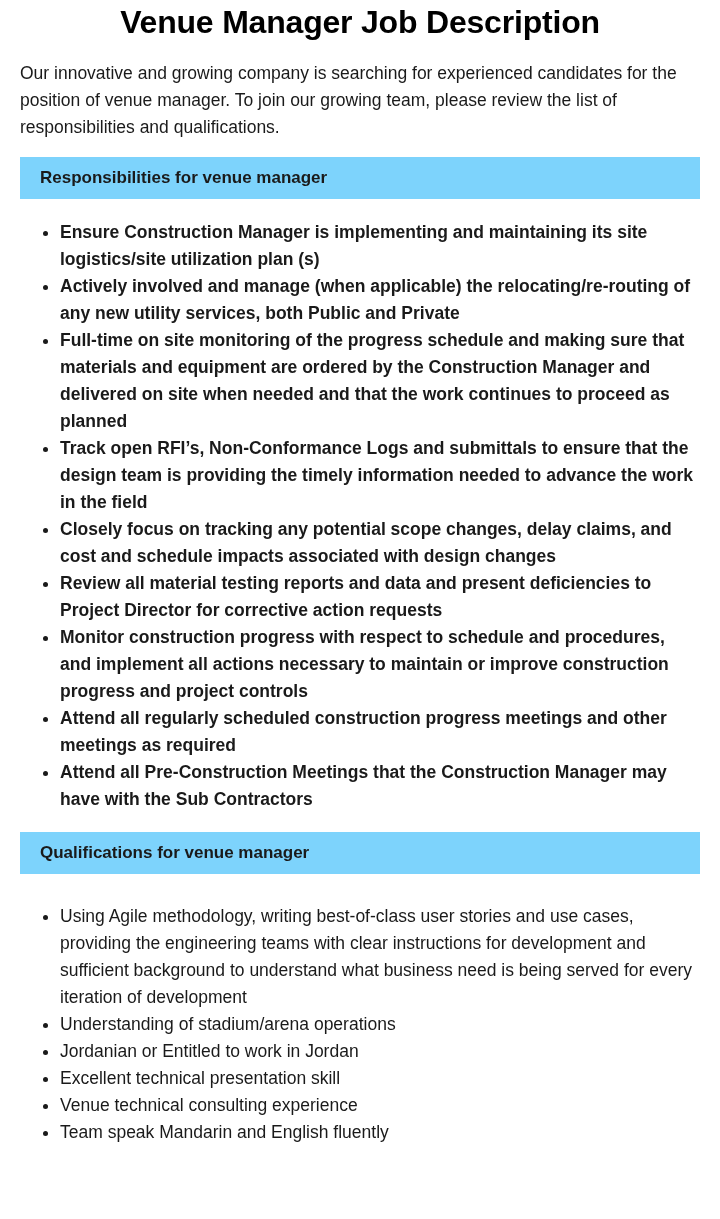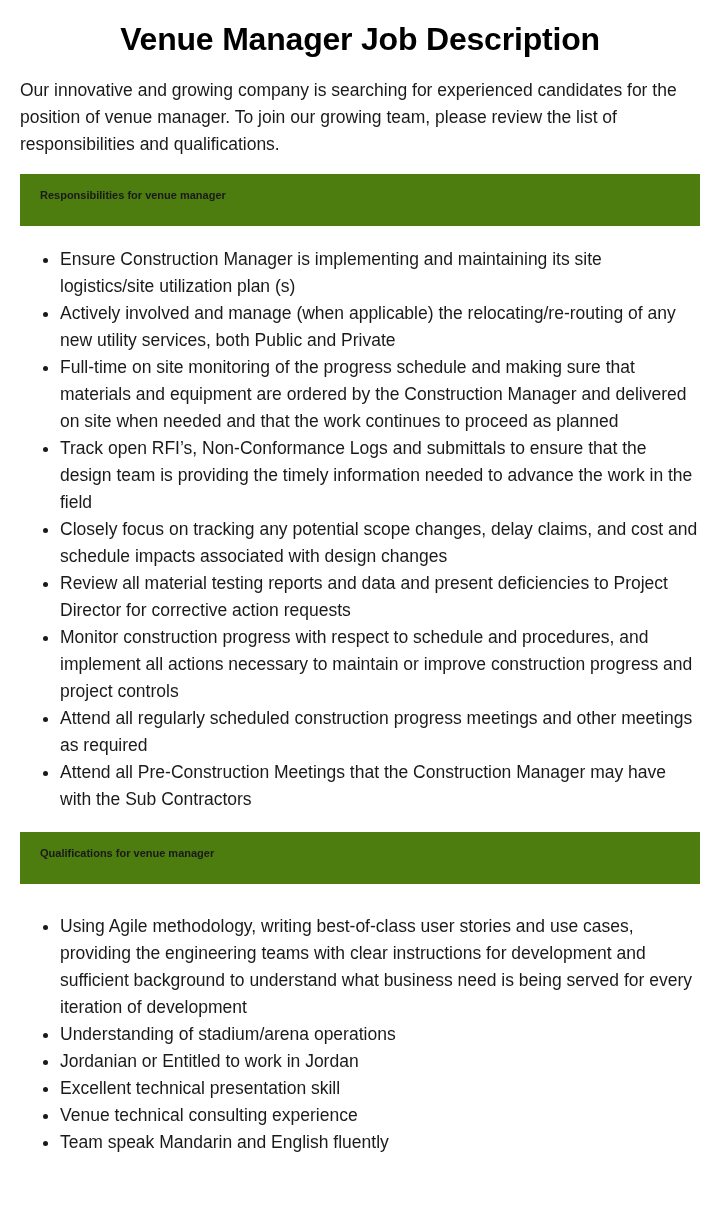--- a/index.html
+++ b/index.html
@@ -6,42 +6,42 @@
     body {
       width: 720px;
       height: 1219px;
       overflow: hidden;
       font-family: "Liberation Sans", sans-serif;
       color: #1a1a1a;
     }
     .page { padding: 0 20px 0 20px; }
     h1 {
       margin: 0;
-      padding-top: 17px;
+      padding-top: 0;
       height: 44px;
       line-height: 44px;
       text-align: center;
       font-size: 32px;
       font-weight: bold;
       color: #000;
       letter-spacing: -0.2px;
     }
     .intro {
       margin: 16px 0 0 0;
       font-size: 17.5px;
       line-height: 27px;
       color: #1a1a1a;
     }
     .section-header {
       margin-top: 16px;
-      background: #4d7c0f;
-      height: 52px;
+      background: #7dd3fc;
+      height: 42px;
       line-height: 42px;
       padding-left: 20px;
-      font-size: 11px;
+      font-size: 17px;
       font-weight: bold;
       color: #1a1a1a;
     }
     ul.items {
       margin: 0;
       padding: 0 0 0 40px;
       list-style: none;
     }
     ul.items li {
       position: relative;
@@ -52,21 +52,21 @@
     ul.items li::before {
       content: "";
       position: absolute;
       left: -17px;
       top: 12px;
       width: 5px;
       height: 5px;
       border-radius: 50%;
       background: #1a1a1a;
     }
-    #resp-list { margin-top: 20px; }
+    #resp-list { margin-top: 20px; font-weight: bold; }
     #qual-list { margin-top: 29px; }
     #qual-header { margin-top: 19px; }
   </style>
 </head>
 <body>
 
 <div class="page">
   <h1>Venue Manager Job Description</h1>
   <p class="intro">Our innovative and growing company is searching for experienced candidates for the position of venue manager. To join our growing team, please review the list of responsibilities and qualifications.</p>
 

